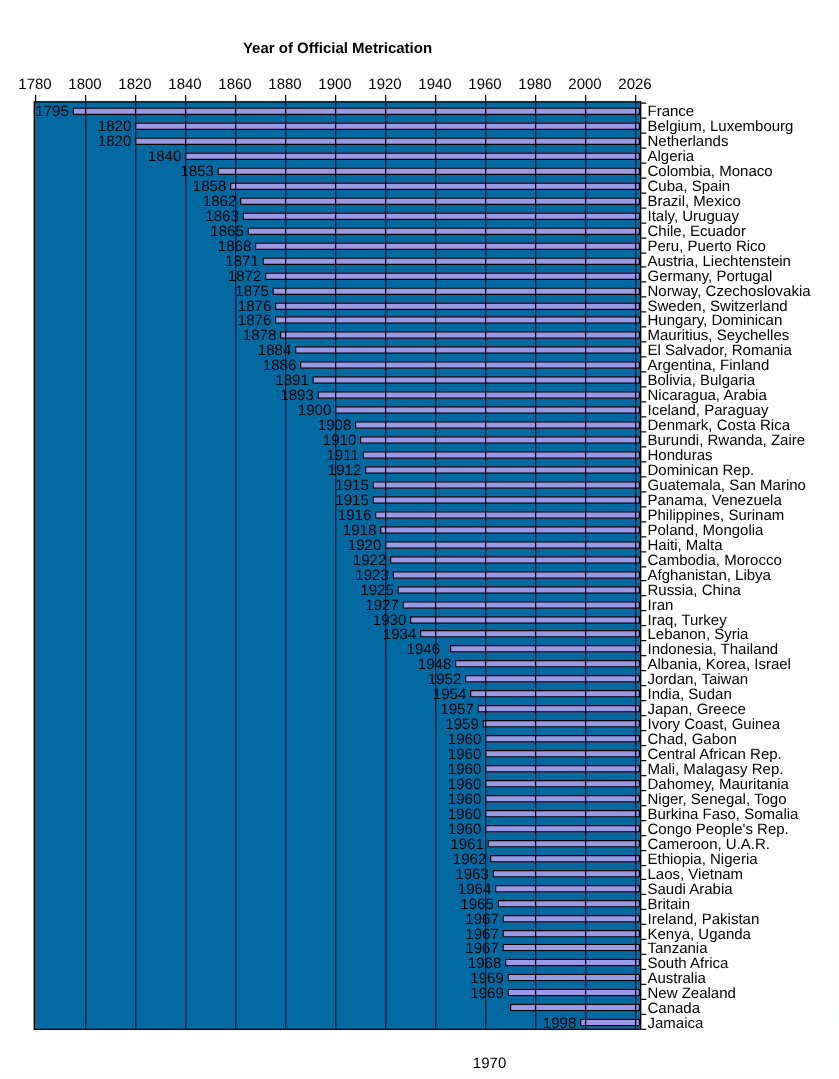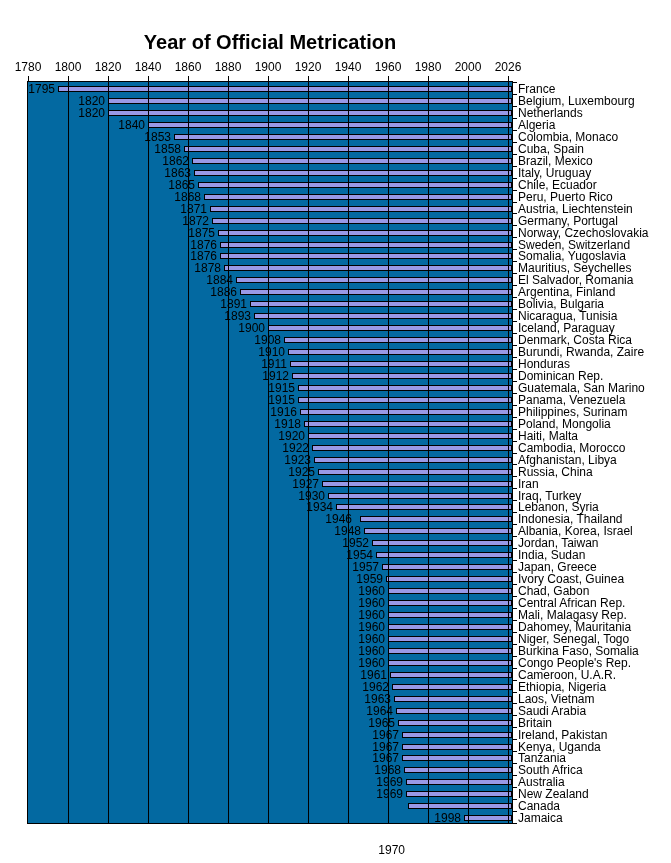--- a/index.html
+++ b/index.html
@@ -2,21 +2,21 @@
 <html><head>
 <meta charset="utf-8">
 <style>
   html,body{margin:0;padding:0;background:#fff;}
   .page{
     position:relative;width:671px;height:863px;background:#ffffff;
     font-family:"Liberation Sans",sans-serif;color:#000;overflow:hidden;
   }
   .chart-title{
     position:absolute;left:28px;top:31px;width:484px;text-align:center;
-    font-size:20px;font-weight:bold;
+    font-size:12px;font-weight:bold;
   }
   .footer-title{
     position:absolute;left:14px;top:834px;width:512px;text-align:center;
     font-size:19px;font-weight:bold;
   }
   .axis-label{
     position:absolute;top:61px;font-size:12px;line-height:13px;
     transform:translateX(-50%);white-space:nowrap;
   }
   .top-tick{position:absolute;top:76px;width:1px;height:5px;background:#000;}
@@ -210,26 +210,26 @@
     <div class="country-label" style="top: 131px;">Colombia, Monaco</div>
     <div class="country-label" style="top: 143px;">Cuba, Spain</div>
     <div class="country-label" style="top: 155px;">Brazil, Mexico</div>
     <div class="country-label" style="top: 167px;">Italy, Uruguay</div>
     <div class="country-label" style="top: 179px;">Chile, Ecuador</div>
     <div class="country-label" style="top: 191px;">Peru, Puerto Rico</div>
     <div class="country-label" style="top: 203px;">Austria, Liechtenstein</div>
     <div class="country-label" style="top: 215px;">Germany, Portugal</div>
     <div class="country-label" style="top: 227px;">Norway, Czechoslovakia</div>
     <div class="country-label" style="top: 239px;">Sweden, Switzerland</div>
-    <div class="country-label" style="top: 250px;">Somalia, Yugoslavia</div>
+    <div class="country-label" style="top: 250px;">Hungary, Dominican</div>
     <div class="country-label" style="top: 262px;">Mauritius, Seychelles</div>
     <div class="country-label" style="top: 274px;">El Salvador, Romania</div>
     <div class="country-label" style="top: 286px;">Argentina, Finland</div>
     <div class="country-label" style="top: 298px;">Bolivia, Bulgaria</div>
-    <div class="country-label" style="top: 310px;">Nicaragua, Tunisia</div>
+    <div class="country-label" style="top: 310px;">Nicaragua, Arabia</div>
     <div class="country-label" style="top: 322px;">Iceland, Paraguay</div>
     <div class="country-label" style="top: 334px;">Denmark, Costa Rica</div>
     <div class="country-label" style="top: 346px;">Burundi, Rwanda, Zaire</div>
     <div class="country-label" style="top: 358px;">Honduras</div>
     <div class="country-label" style="top: 370px;">Dominican Rep.</div>
     <div class="country-label" style="top: 382px;">Guatemala, San Marino</div>
     <div class="country-label" style="top: 394px; text-align: center;">Panama, Venezuela</div>
     <div class="country-label" style="top: 406px;">Philippines, Surinam</div>
     <div class="country-label" style="top: 418px;">Poland, Mongolia</div>
     <div class="country-label" style="top: 430px;">Haiti, Malta</div>

